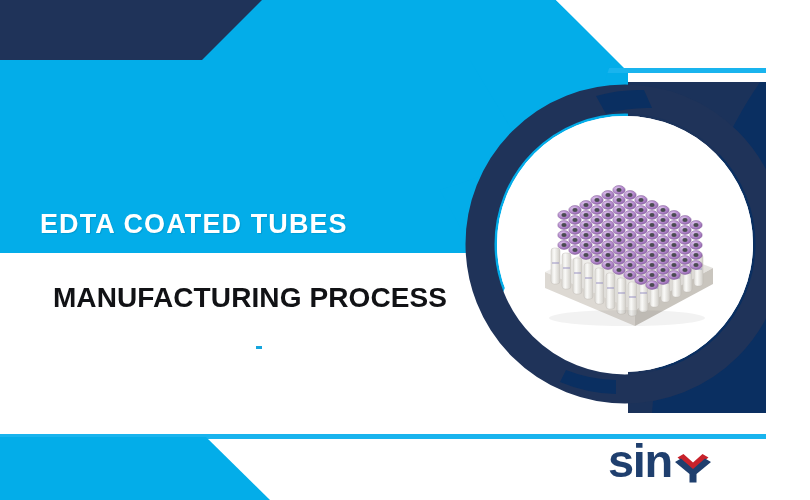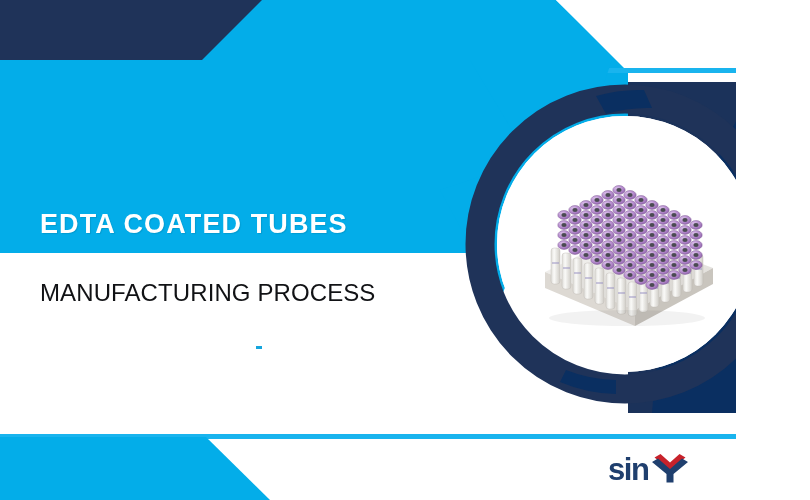--- a/index.html
+++ b/index.html
@@ -9,20 +9,21 @@
   }
   body {
     font-family: "Liberation Sans", sans-serif;
   }
   #banner {
     position: relative;
     width: 736px;
     height: 500px;
     overflow: hidden;
     background: #ffffff;
+    padding-left: 30px;
   }
   #banner svg.layer {
     position: absolute;
     left: 0;
     top: 0;
     width: 810px;
     height: 500px;
   }
 
   
@@ -45,25 +46,26 @@
     line-height: 1;
     font-family: "Liberation Sans", sans-serif;
     text-shadow: 1px 1px 1px rgba(0,0,0,0.10);
   }
   .headline {
     position: absolute;
     left: 40px;
     top: 263px;
     width: 420px;
     color: #111215;
-    font-size: 24px;
-    font-weight: 400;
+    font-size: 28px;
+    font-weight: 700;
     letter-spacing: 0.1px;
     line-height: 1.13;
     font-family: "Liberation Sans", sans-serif;
+    text-align: center;
   }
   .headline .l2 { display: block; }
 
   .micro-dash {
     position: absolute;
     left: 256px;
     top: 346px;
     width: 6px;
     height: 3px;
     background: #15a5dd;
@@ -92,21 +94,21 @@
   .logo {
     position: absolute;
     left: 608px;
     top: 450px;
     height: 34px;
     display: flex;
     align-items: flex-end;
   }
   .logo-word {
     color: #1f3f6e;
-    font-size: 31px;
+    font-size: 47px;
     font-weight: 700;
     letter-spacing: -1.4px;
     line-height: 0.95;
     font-family: "Liberation Sans", sans-serif;
   }
   .logo-mark {
     margin-left: 1px;
     margin-bottom: 1px;
   }
 </style>

